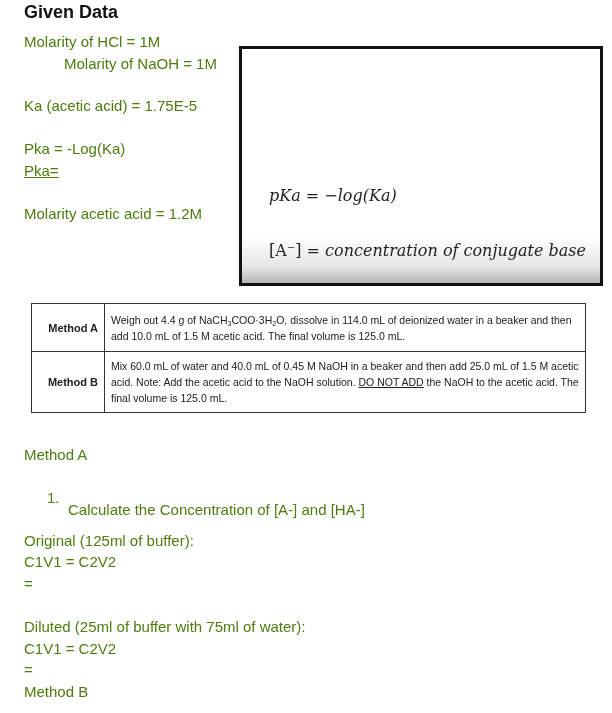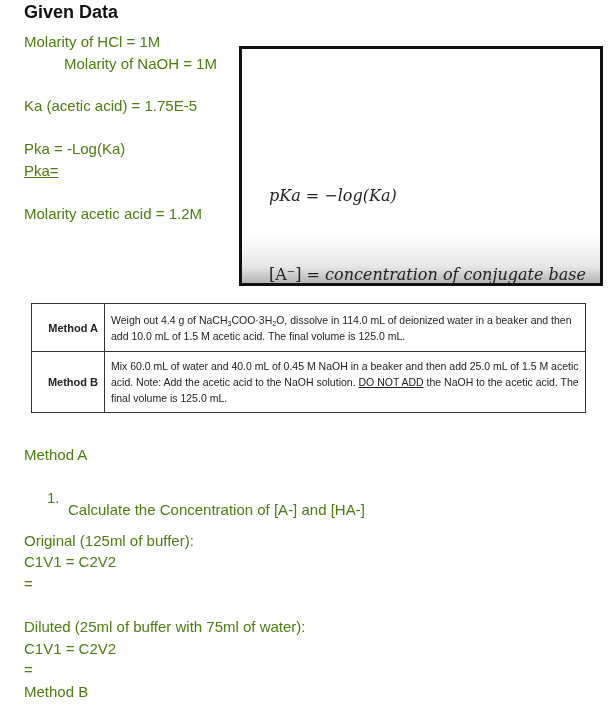--- a/index.html
+++ b/index.html
@@ -35,21 +35,21 @@
 <div class="abs title">Given Data</div>
 <div class="abs line" style="left:24px; top:33px;">Molarity of HCl = 1M</div>
 <div class="abs line" style="left:24px; top:55px;margin-left:40px;">Molarity of NaOH = 1M</div>
 <div class="abs line" style="left:24px; top:97px;">Ka (acetic acid) = 1.75E-5</div>
 <div class="abs line" style="left:24px; top:140px;">Pka = -Log(Ka)</div>
 <div class="abs line" style="left:24px; top:162px;text-decoration:underline;">Pka=</div>
 <div class="abs line" style="left:24px; top:205px;">Molarity acetic acid = 1.2M</div>
 
 <div class="abs eqbox">
   <div class="abs math" style="left:27px; top:121px;margin-top:16px;">pKa = −log(Ka)</div>
-  <div class="abs math" style="left:27px; top:216px;">
+  <div class="abs math" style="left:27px; top:192px;">
     <span class="up">[A⁻] = </span><span>concentration of conjugate base</span>
   </div>
 </div>
 
 <table class="methods">
   <tbody>
       <tr style="height:48px;">
     <td class="label">Method A</td>
     <td class="desc"><span>Weigh out 4.4 g of NaCH</span><sub>3</sub><span>COO·3H</span><sub>2</sub><span>O, dissolve in 114.0 mL of deionized water in a beaker and then add 10.0 mL of 1.5 M acetic acid. The final volume is 125.0 mL.</span></td>
   </tr>

